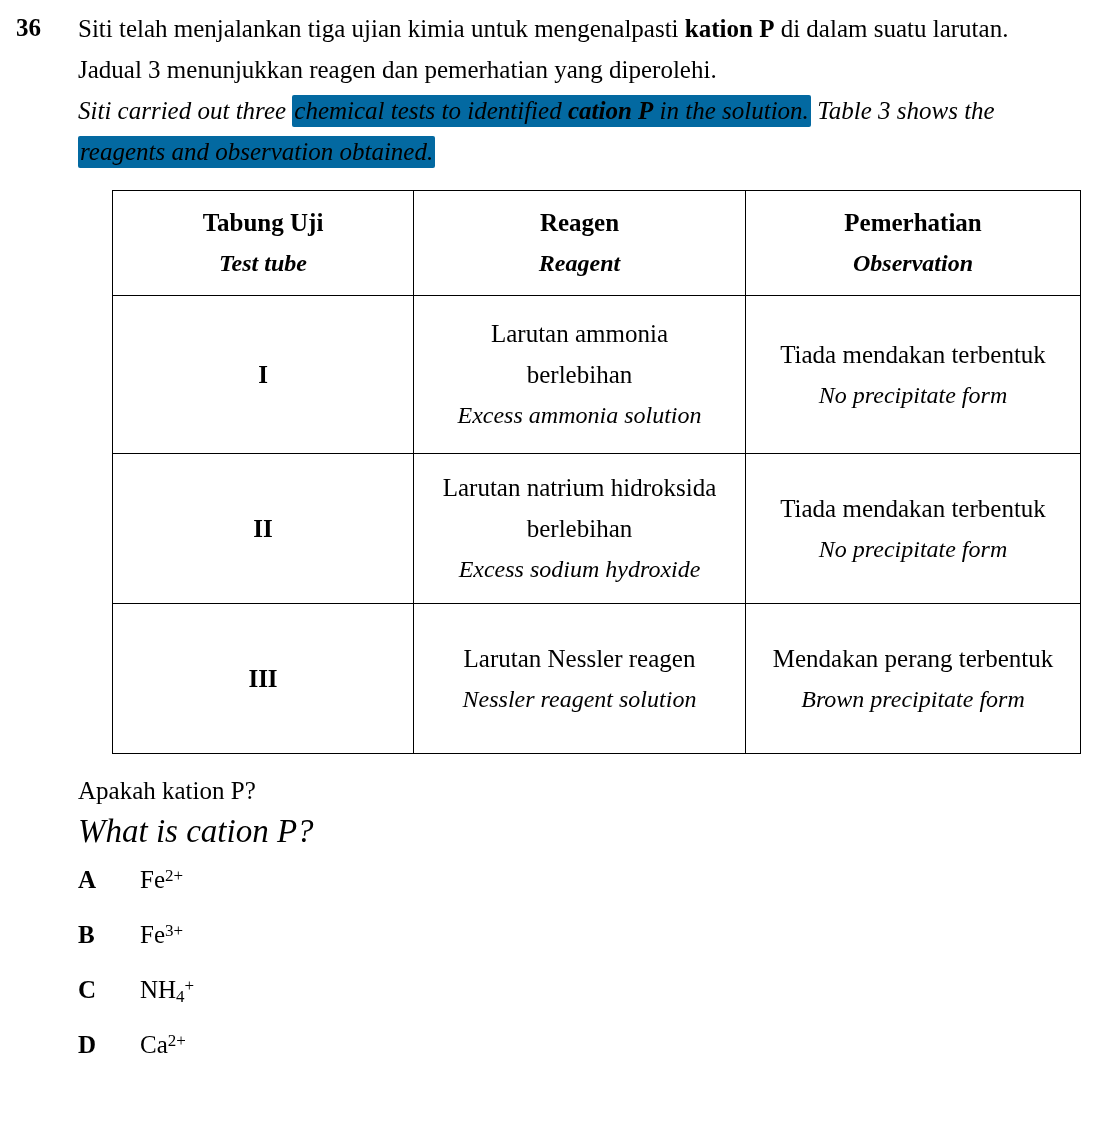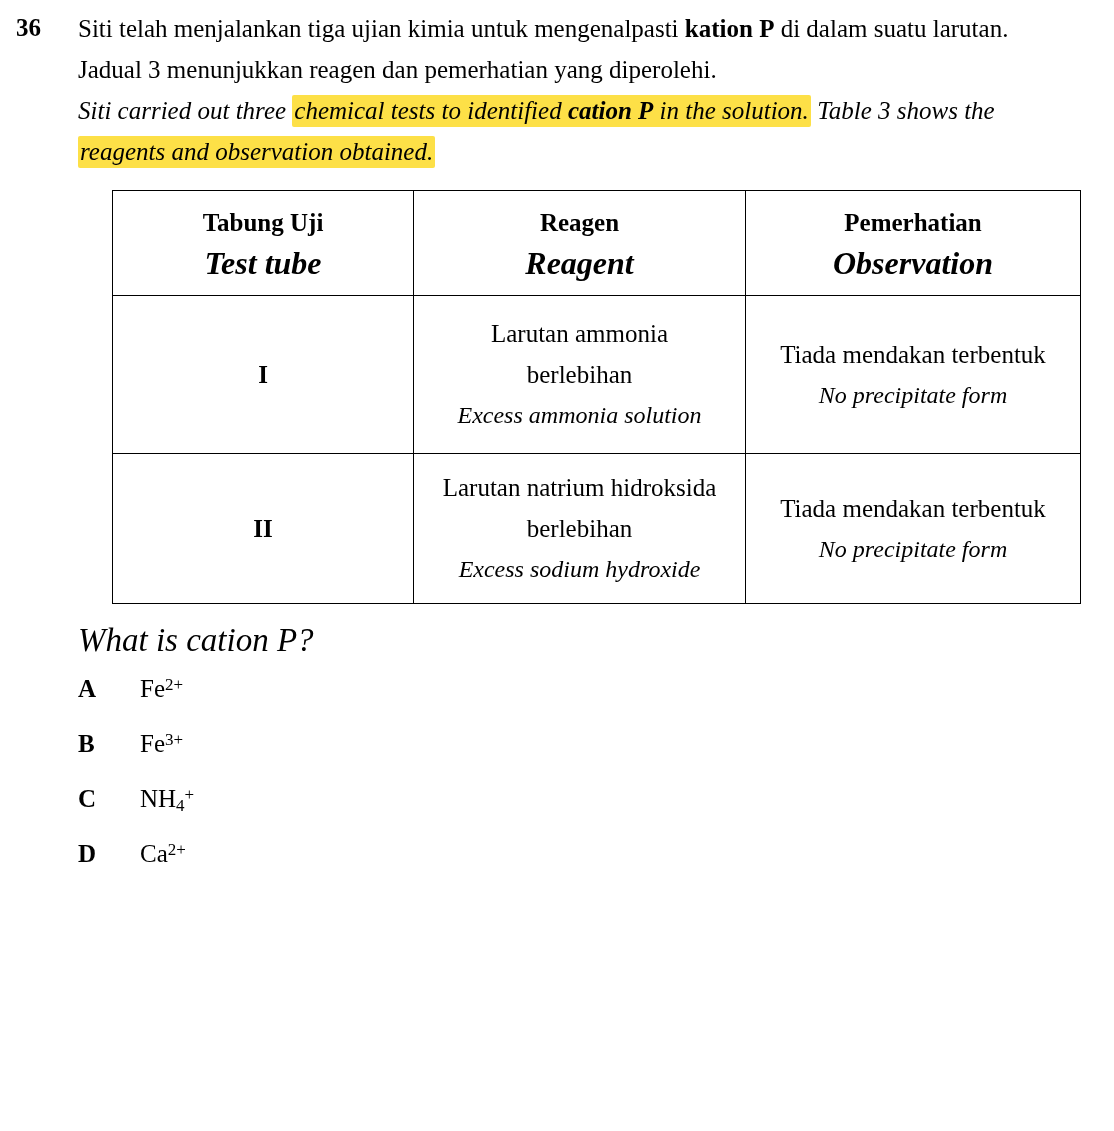--- a/index.html
+++ b/index.html
@@ -50,21 +50,21 @@
     font-size: 25px;
     line-height: 41px;
     white-space: nowrap;
   }
   .stem-line.it {
     font-style: italic;
   }
   .b { font-weight: bold; }
 
   .hl {
-    background-color: #fde047;
+    background-color: #0369a1;
     padding: 2px 2px 3px 2px;
     border-radius: 2px;
     box-decoration-break: clone;
     -webkit-box-decoration-break: clone;
   }
 
   
   .table-wrap {
     margin-top: 18px;
     padding-left: 112px;
@@ -90,21 +90,21 @@
     height: 105px;
   }
   .hdr-my {
     font-weight: bold;
     font-size: 25px;
     line-height: 40px;
   }
   .hdr-en {
     font-weight: bold;
     font-style: italic;
-    font-size: 32px;
+    font-size: 24px;
     line-height: 40px;
   }
 
   .rnum {
     font-weight: bold;
     font-size: 25px;
   }
   .cell-my {
     font-size: 25px;
     line-height: 41px;
@@ -244,26 +244,40 @@
           <td>
             <div class="cell-my">Larutan natrium hidroksida</div>
             <div class="cell-my">berlebihan</div>
             <div class="cell-en">Excess sodium hydroxide</div>
           </td>
           <td>
             <div class="cell-my">Tiada mendakan terbentuk</div>
             <div class="cell-en">No precipitate form</div>
           </td>
         </tr>
+        <tr class="row-short">
+          <td>
+            <span class="rnum">III</span>
+          </td>
+          <td>
+            <div class="cell-my">Larutan Nessler reagen</div>
+            <div class="cell-en">Nessler reagent solution</div>
+          </td>
+          <td>
+            <div class="cell-my">Mendakan perang terbentuk</div>
+            <div class="cell-en">Brown precipitate form</div>
+          </td>
+        </tr>
       </tbody>
     </table>
   </div>
 
 
   <div class="qblock">
+    <div class="q-my">Apakah kation P?</div>
     <div class="q-en">What is cation P?</div>
 
     <div class="options">
       <div class="opt">
         <span class="opt-letter">A</span>
         <span class="opt-text"><span>Fe</span><sub></sub><sup>2+</sup></span>
       </div>
       <div class="opt">
         <span class="opt-letter">B</span>
         <span class="opt-text"><span>Fe</span><sub></sub><sup>3+</sup></span>

